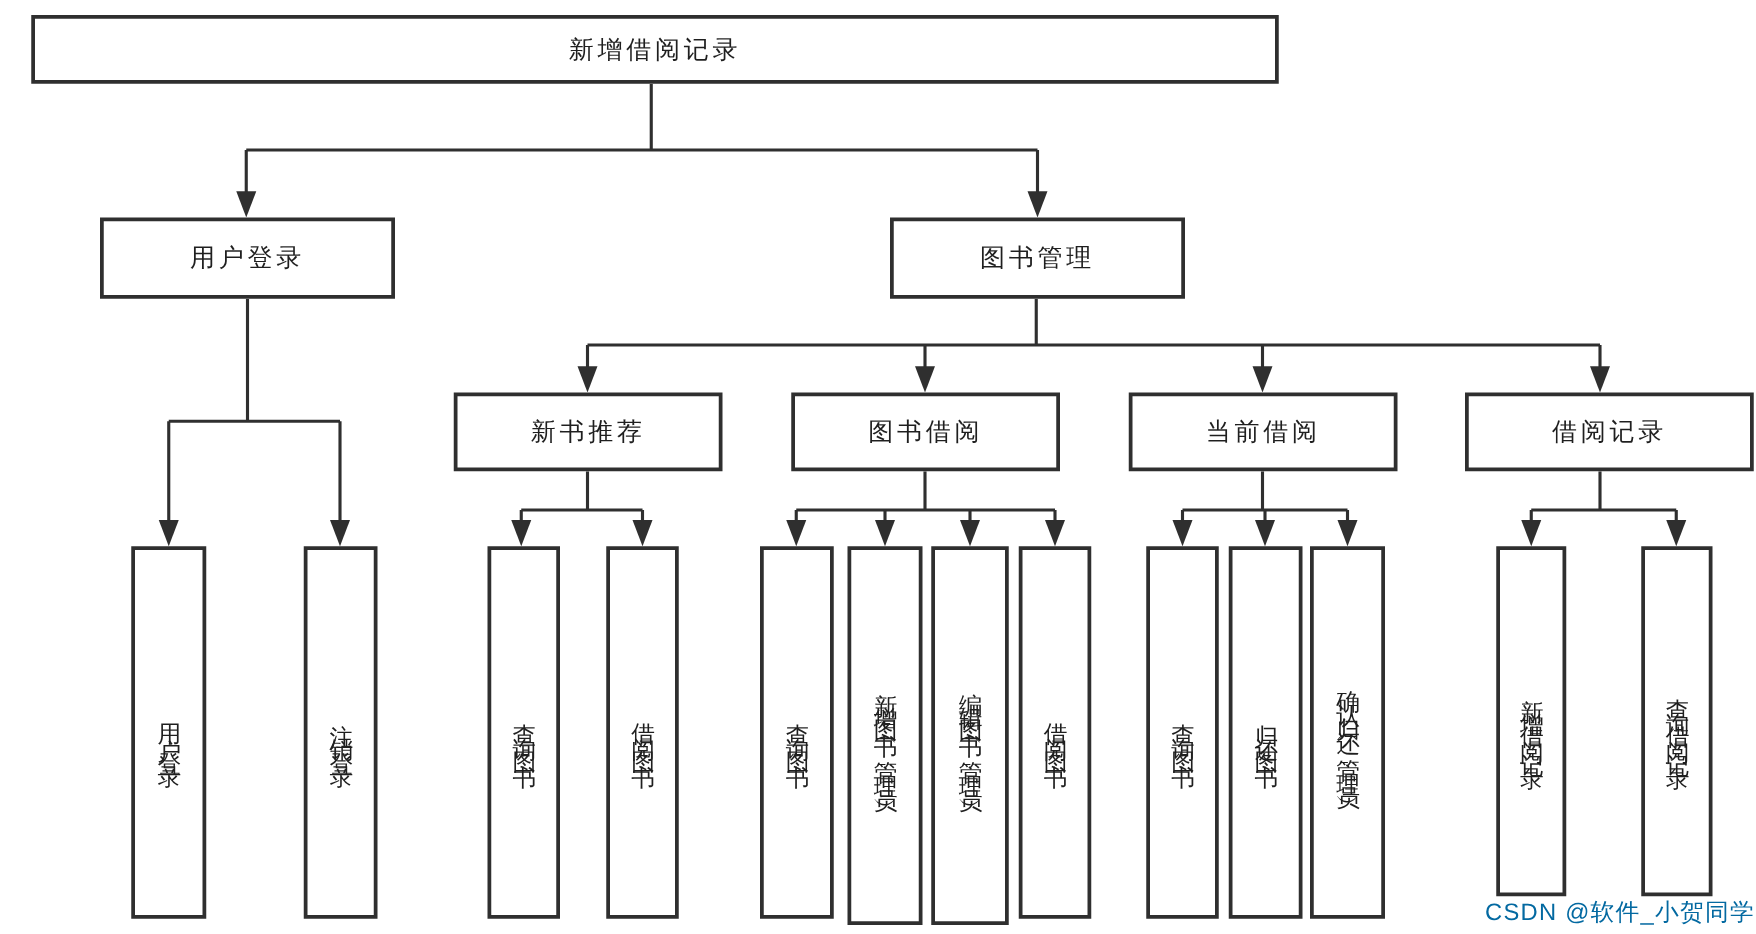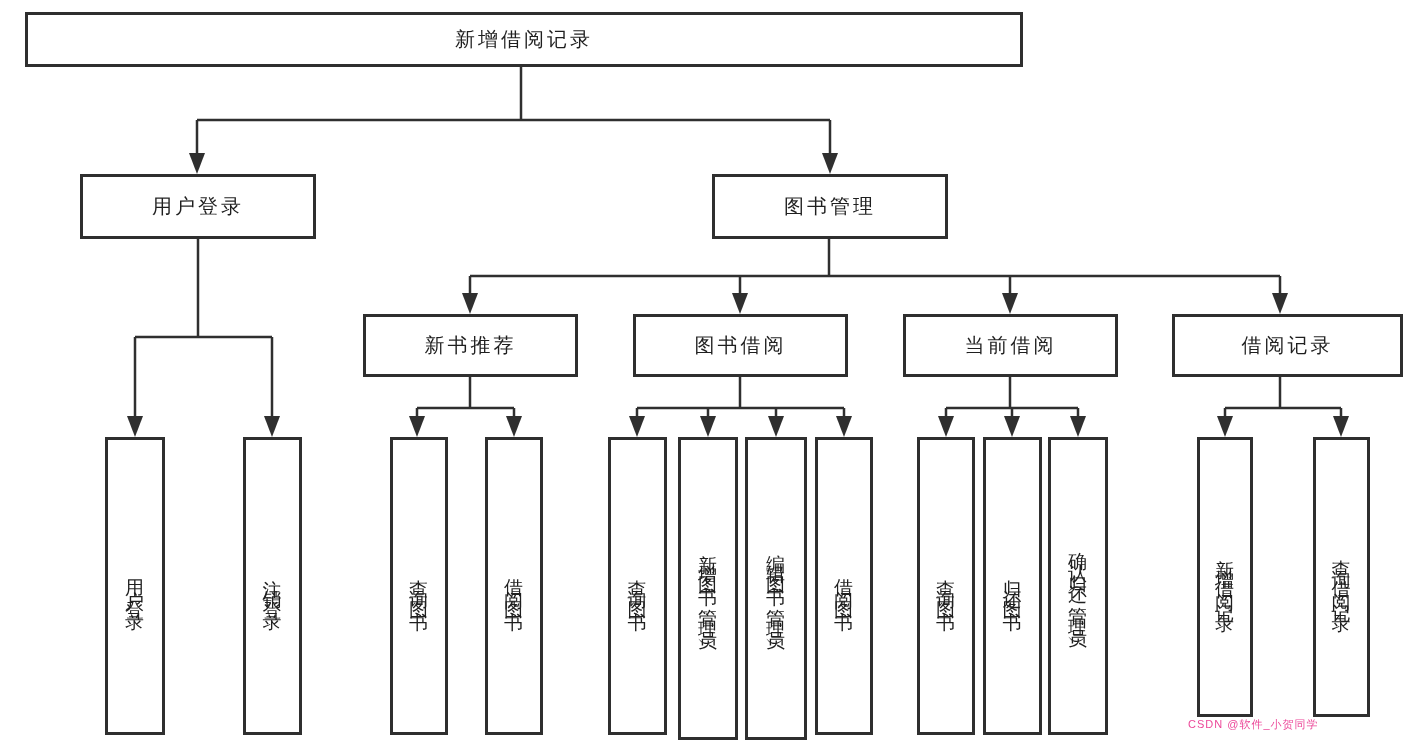--- a/index.html
+++ b/index.html
@@ -39,22 +39,22 @@
     font-size: 19px;
     letter-spacing: 11px;
     line-height: 1;
     white-space: nowrap;
   }
   .watermark {
     position: absolute;
     left: 1188px;
     top: 717px;
     z-index: 3;
-    font-size: 11px;
-    color: #ec4899;
+    font-size: 19px;
+    color: #0369a1;
     letter-spacing: 1px;
     white-space: nowrap;
   }
   svg .line { stroke: #2f2f2f; stroke-width: 2.5; fill: none; }
   svg .arrow { fill: #2f2f2f; stroke: none; }
 </style>
 </head>
 <body>
 
 <div class="canvas">

